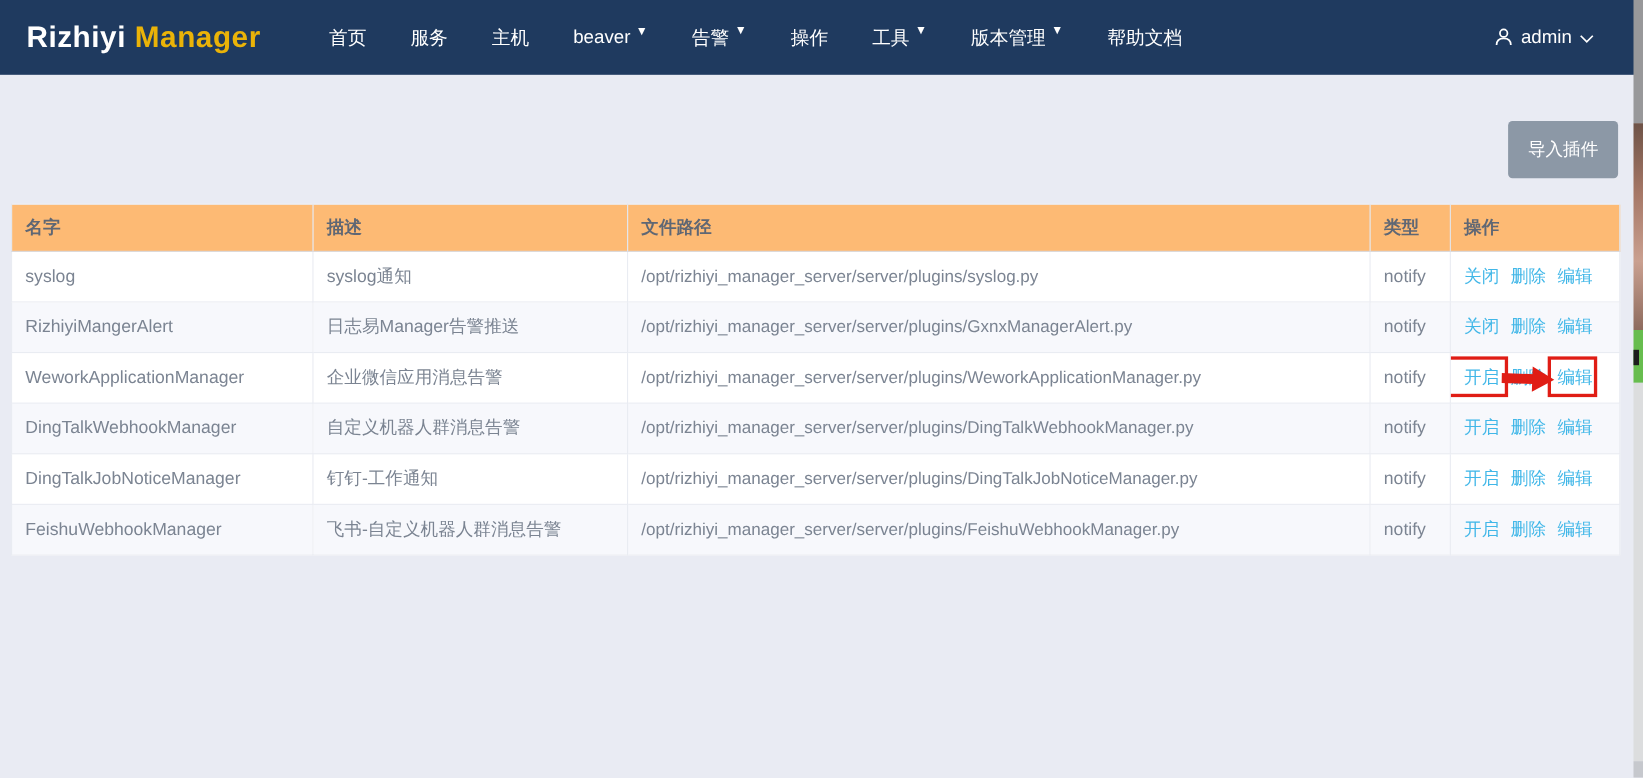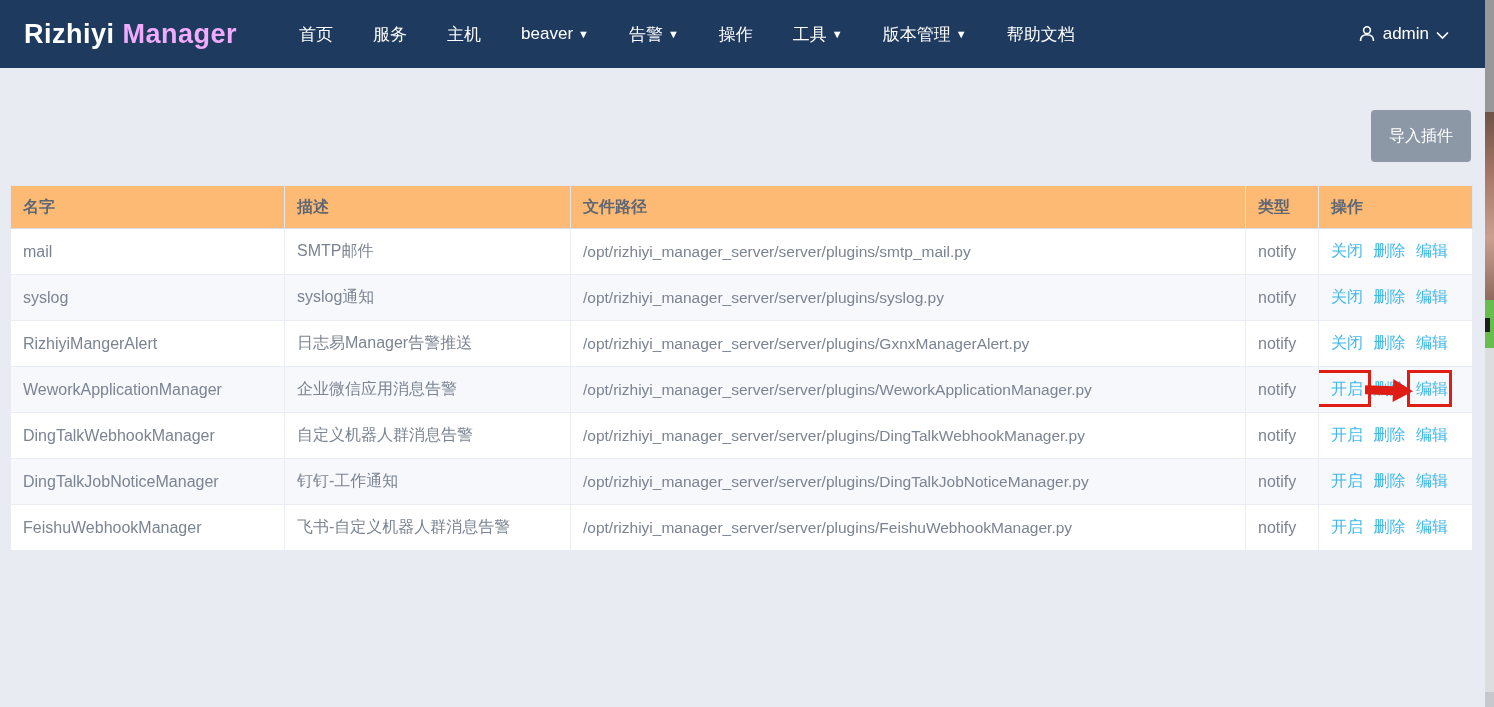--- a/index.html
+++ b/index.html
@@ -10,23 +10,23 @@
     position:relative;
   }
 
   
   .navbar {
     position:absolute; left:0; top:0; width:1494px; height:68px;
     background:#1f3a5f; display:flex; align-items:center;
   }
   .brand { margin-left:24px; font-size:27px; font-weight:bold; letter-spacing:.5px; white-space:nowrap; }
   .brand .b1 { color:#ffffff; }
-  .brand .b2 { color:#f0abfc; }
+  .brand .b2 { color:#eab308; }
   .nav-items { display:flex; align-items:center; margin-left:62px; gap:40px; }
-  .nav-item { color:#ffffff; font-size:17px; white-space:nowrap; cursor:pointer; display:flex; align-items:center; gap:5px; }
+  .nav-item { color:#ffffff; font-size:17px; white-space:nowrap; cursor:pointer; display:flex; align-items:flex-start; gap:5px; }
   .nav-caret { font-size:11px; line-height:1; color:#ffffff; }
   .nav-user { position:absolute; right:45px; top:0; height:68px; display:flex; align-items:center; gap:7px; color:#fff; font-size:17px; cursor:pointer; }
   .user-icon svg { display:block; }
   .user-caret svg { display:block; margin-top:2px; }
 
   
   .import-btn {
     position:absolute; top:110px; right:23px; width:100px; height:52px;
     background:#8c98a6; color:#ffffff; font-size:16px; border:none; border-radius:4px;
     display:flex; align-items:center; justify-content:center; cursor:pointer;
@@ -154,34 +154,20 @@
     <tr>
       <th>名字</th>
       <th>描述</th>
       <th>文件路径</th>
       <th>类型</th>
       <th>操作</th>
     </tr>
   </thead>
   <tbody id="table-body">
       <tr>
-    <td>mail</td>
-    <td>SMTP邮件</td>
-    <td class="path">/opt/rizhiyi_manager_server/server/plugins/smtp_mail.py</td>
-    <td>notify</td>
-    <td class="act-cell">
-      <a class="act-link">关闭</a>
-      <a class="act-link">删除</a>
-      <a class="act-link">编辑</a>
-      
-      
-      
-    </td>
-  </tr>
-      <tr>
     <td>syslog</td>
     <td>syslog通知</td>
     <td class="path">/opt/rizhiyi_manager_server/server/plugins/syslog.py</td>
     <td>notify</td>
     <td class="act-cell">
       <a class="act-link">关闭</a>
       <a class="act-link">删除</a>
       <a class="act-link">编辑</a>
       
       

